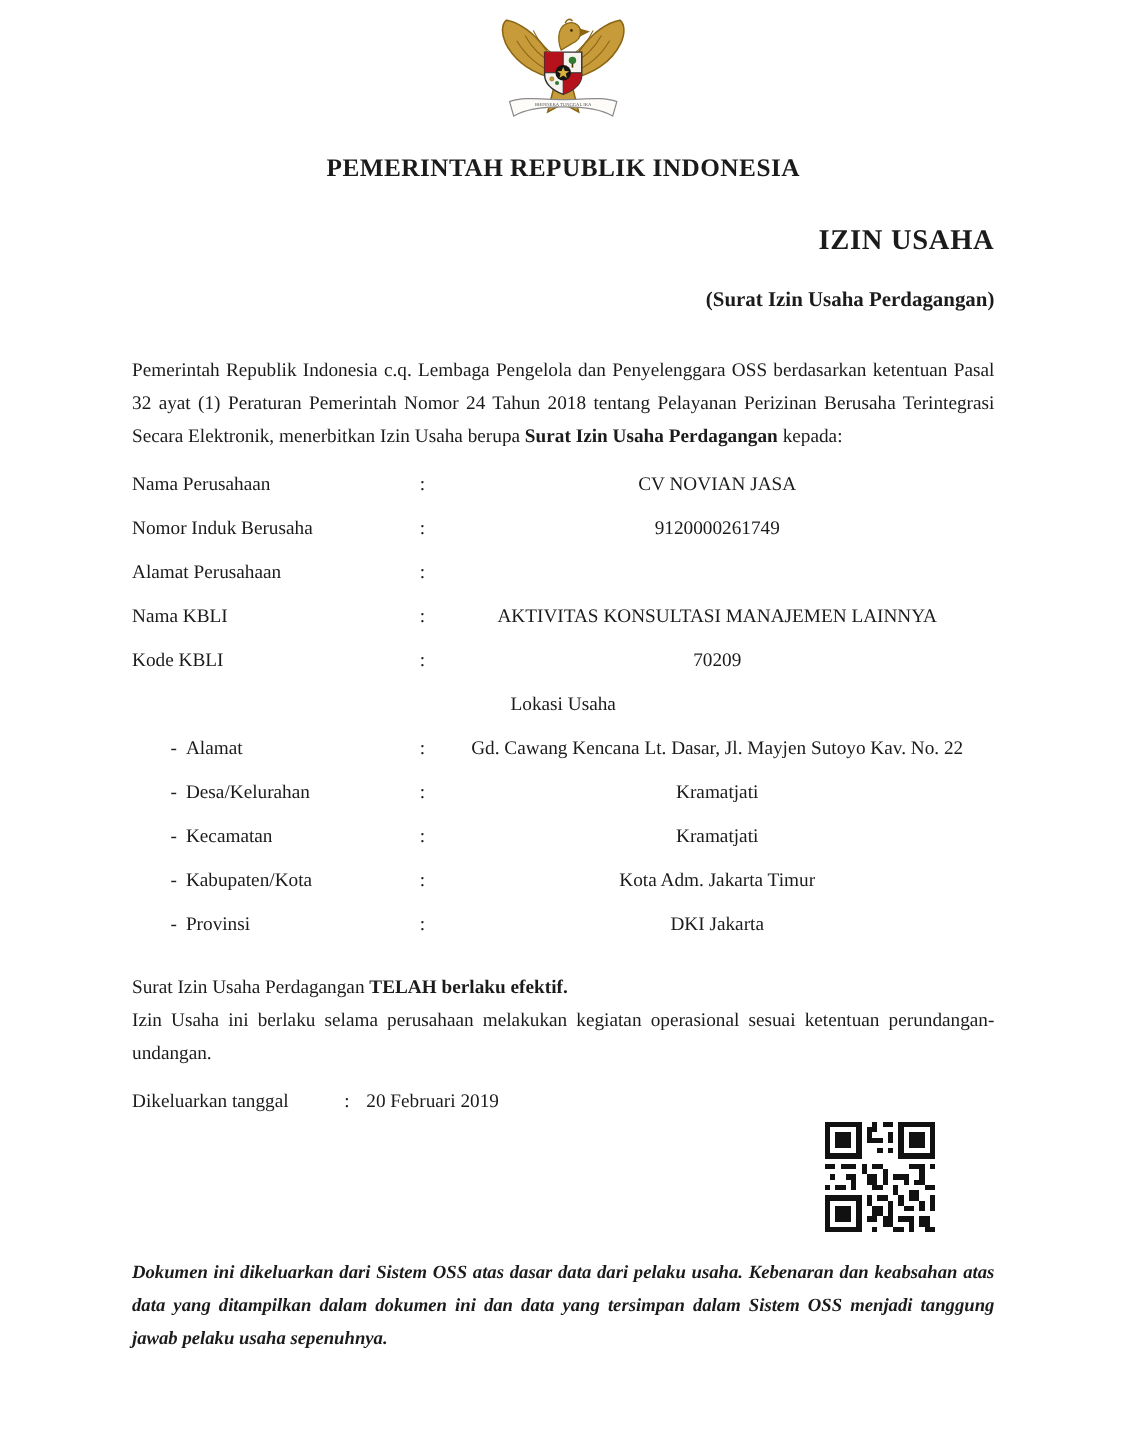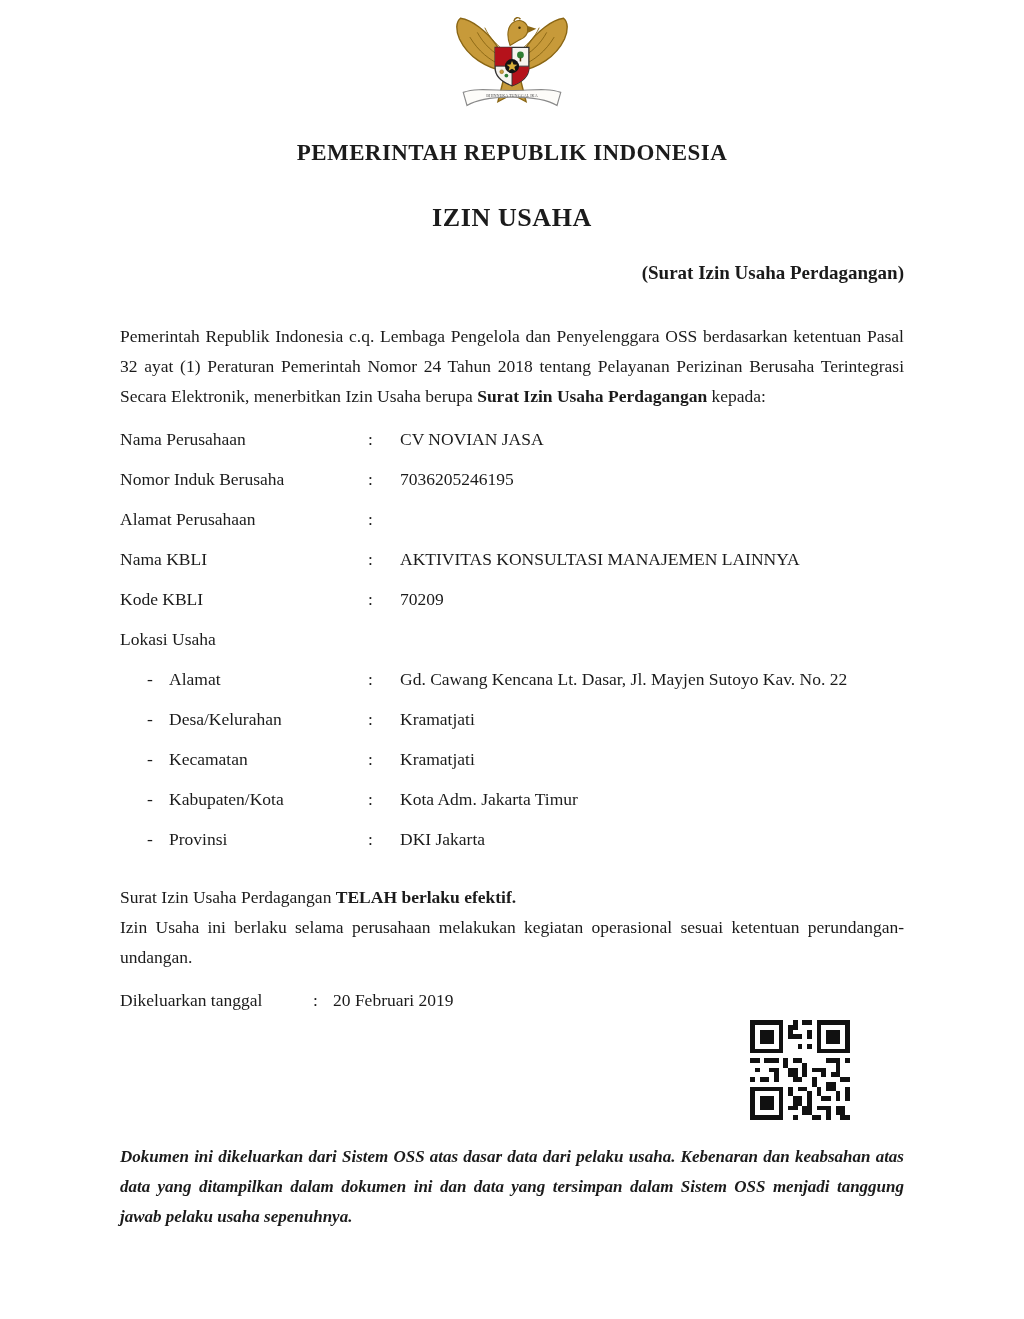--- a/index.html
+++ b/index.html
@@ -29,36 +29,36 @@
     font-size: 23px;
     font-weight: 700;
     text-align: center;
     letter-spacing: 0.4px;
     line-height: 28px;
   }
   .doc-title {
     margin: 36px 0 0;
     font-size: 26px;
     font-weight: 700;
-    text-align: center;
+    text-align: right;
     letter-spacing: 0.6px;
     line-height: 30px;
   }
   .doc-subtitle {
     margin: 28px 0 0;
     font-size: 19px;
     font-weight: 700;
     text-align: right;
     line-height: 24px;
   }
   .intro {
     margin: 36px 0 0;
     text-align: justify;
   }
-  .fields { margin-top: 13px; }
+  .fields { margin-top: 13px; text-align: center; }
   .row {
     display: flex;
     margin-bottom: 10px;
   }
   .row .lbl {
     width: 248px;
     flex: none;
     display: flex;
   }
   .row .colon {
@@ -158,21 +158,21 @@
 
     <div class="row">
       <div class="lbl">Nama Perusahaan</div>
       <div class="colon">:</div>
       <div class="val">CV NOVIAN JASA</div>
     </div>
 
     <div class="row">
       <div class="lbl">Nomor Induk Berusaha</div>
       <div class="colon">:</div>
-      <div class="val">7036205246195</div>
+      <div class="val">9120000261749</div>
     </div>
 
     <div class="row">
       <div class="lbl">Alamat Perusahaan</div>
       <div class="colon">:</div>
     </div>
 
     <div class="row">
       <div class="lbl">Nama KBLI</div>
       <div class="colon">:</div>

